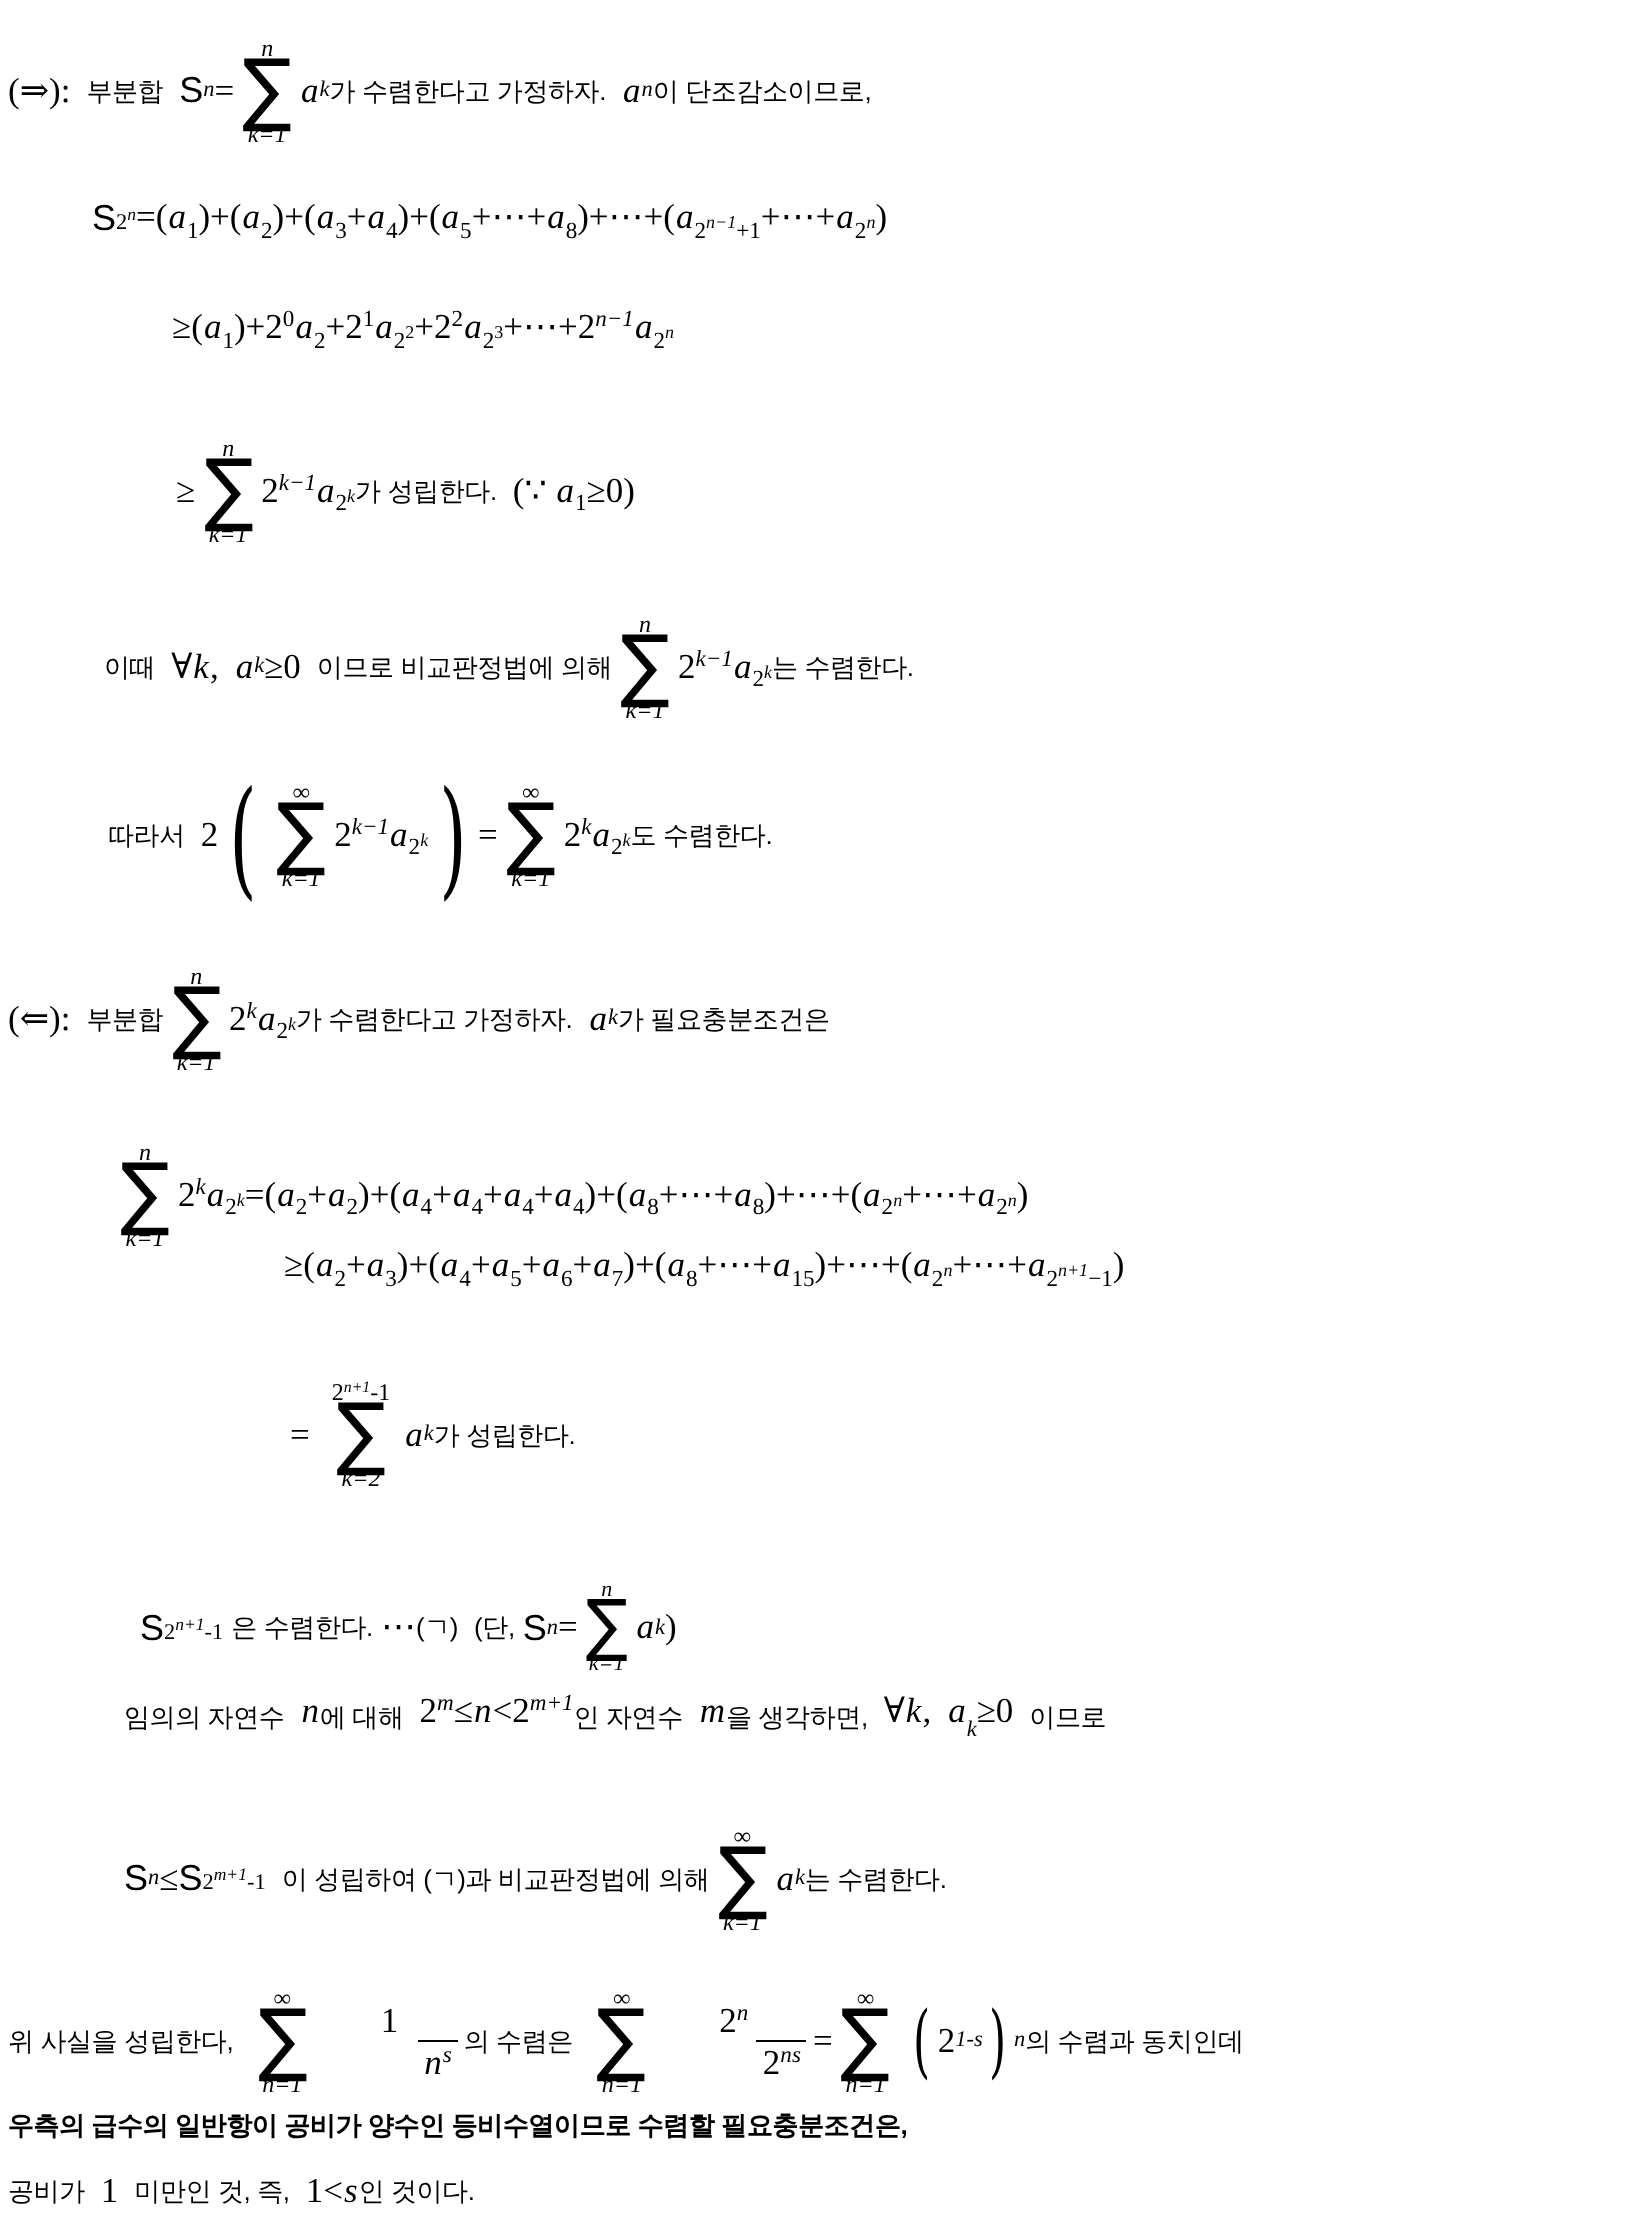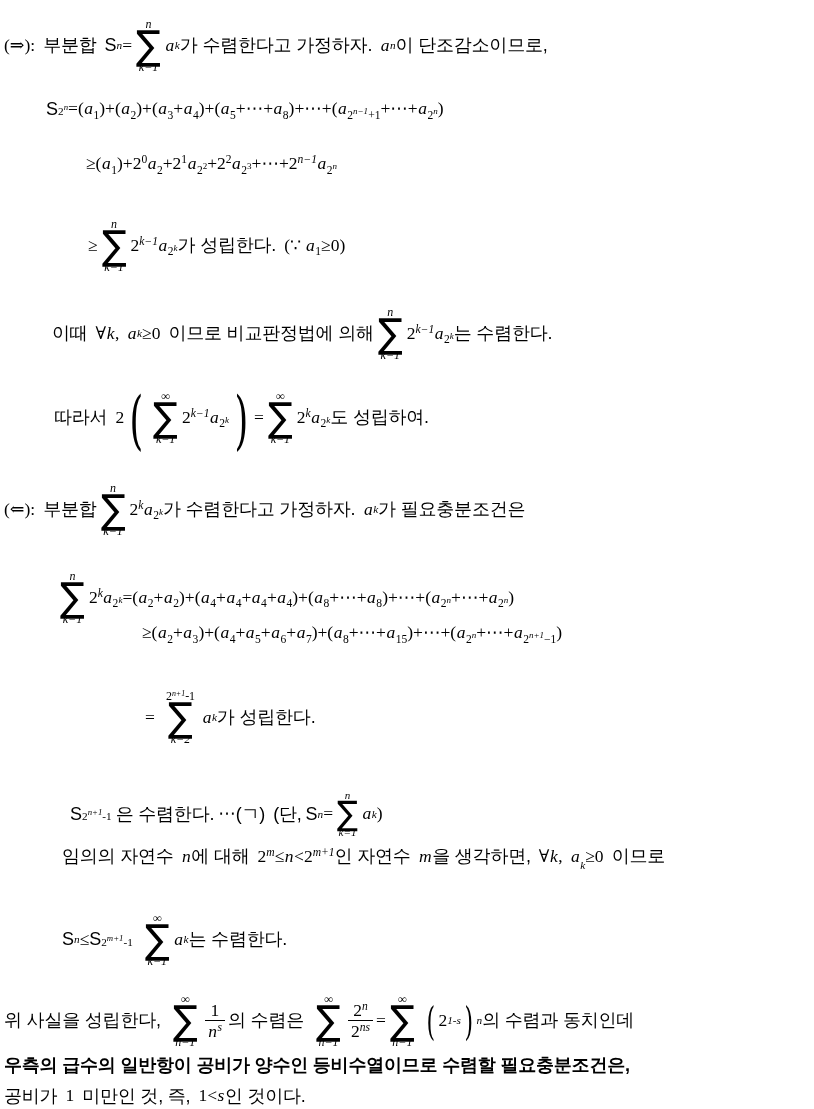--- a/index.html
+++ b/index.html
@@ -21,21 +21,21 @@
   .line {
     position: absolute;
     white-space: nowrap;
     font-size: 17px;
     line-height: 1;
     display: flex;
     align-items: center;
   }
   .ko {            
     font-family: "Liberation Sans", "DejaVu Sans", sans-serif;
-    font-size: 18px;
+    font-size: 13px;
     letter-spacing: -0.2px;
   }
   .mi {            
     font-family: "Liberation Serif", "DejaVu Serif", serif;
     font-style: italic;
     font-size: 17.5px;
     padding: 0 0.5px;
   }
   .mn {            
     font-family: "Liberation Serif", "DejaVu Serif", serif;
@@ -109,21 +109,21 @@
   .frac {
     display: inline-flex;
     flex-direction: column;
     align-items: center;
     vertical-align: middle;
     margin: 0 3px;
     font-family: "Liberation Serif", "DejaVu Serif", serif;
     font-size: 17.5px;
   }
   .frac .num { padding: 0 3px 1px; line-height: 1.05; }
-  .frac .den { padding: 1px 3px 0; line-height: 1.05; border-top: 1.2px solid #000; }
+  .frac .den { padding: 1px 3px 0; line-height: 1.05; border-top: 1.2px solid #000; margin-left: 48px; }
 
   .sp2 { display:inline-block; width: 4px; }
   .sp4 { display:inline-block; width: 8px; }
 </style>
 </head>
 <body>
 
 <div class="line" style="left:4px; top:18px;">
   <span class="mn">(⇒):</span>
   <span class="sp4"></span>
@@ -204,21 +204,21 @@
   </span>
   <span class="mn">2<sup class="it">k−1</sup><span class="mi">a</span><sub class="up">2<sup class="it">k</sup></sub></span>
   <span class="bigparen">)</span>
   <span class="op">=</span>
   <span class="sigma">
     <span class="lim upr">∞</span>
     <span class="glyph">∑</span>
     <span class="lim lwr">k=1</span>
   </span>
   <span class="mn">2<sup class="it">k</sup><span class="mi">a</span><sub class="up">2<sup class="it">k</sup></sub></span>
-  <span class="ko">도 성립하여.</span>
+  <span class="ko">도 수렴한다.</span>
 </div>
 
 <div class="line" style="left:4px; top:482px;">
   <span class="mn">(⇐):</span>
   <span class="sp4"></span>
   <span class="ko">부분합</span>
   <span class="sigma">
     <span class="lim upr">n</span>
     <span class="glyph">∑</span>
     <span class="lim lwr">k=1</span>
@@ -309,20 +309,21 @@
   <span class="ko">이므로</span>
 </div>
 
 <div class="line" style="left:62px; top:912px;">
   <span class="Supright">S</span>
     <sub class="it">n</sub>
   <span class="mn">≤</span>
   <span class="Supright">S</span>
     <sub><span class="up">2</span><sup class="it">m+1</sup><span class="up">-1</span></sub>
   <span class="sp4"></span>
+  <span class="ko">이 성립하여 (ㄱ)과 비교판정법에 의해</span>
   <span class="sigma">
     <span class="lim upr">∞</span>
     <span class="glyph">∑</span>
     <span class="lim lwr">k=1</span>
   </span>
   <span class="mi">a</span>
     <sub class="it">k</sub>
   <span class="ko">는 수렴한다.</span>
 </div>
 

